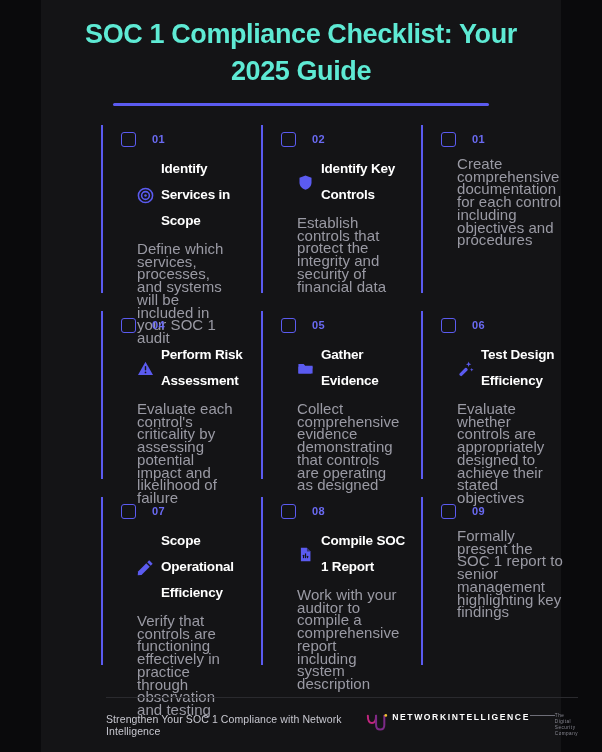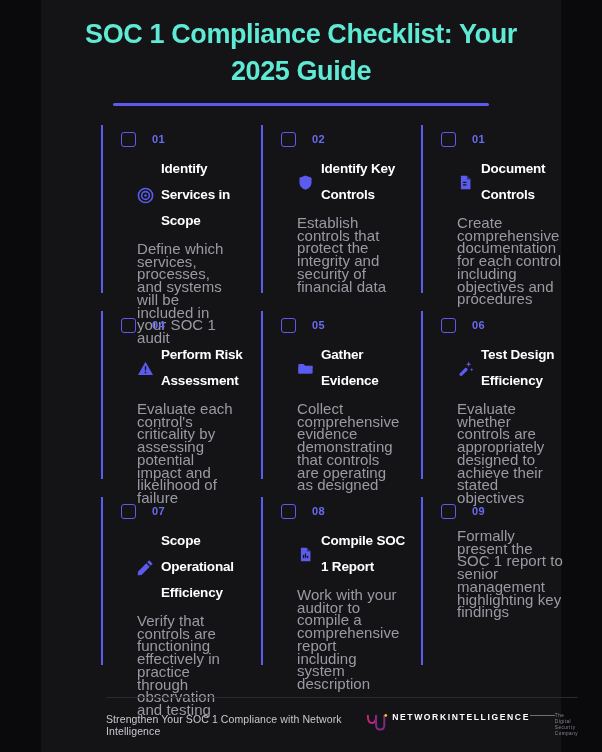--- a/index.html
+++ b/index.html
@@ -206,31 +206,20 @@
               </svg>
             </span>
             <span class="card-title">Identify Key Controls</span>
           </div>
           <div class="card-desc">Establish controls that protect the integrity and security of financial data</div>
         </div>
         <div class="card wide">
           <div class="card-topline">
             <span class="checkbox"></span>
             <span class="step-num">01</span>
-          </div>
-          <div class="card-head">
-            <span class="card-icon">
-              <svg viewBox="0 0 24 24">
-                <path d="M5.5 2.5 H14 L19 7.6 V21.5 H5.5 Z" fill="#5b5bf0"></path>
-                <path d="M14 2.5 V7.6 H19" fill="#141416" opacity="0.55"></path>
-                <rect x="8.2" y="11" width="5.4" height="1.6" rx="0.8" fill="#141416"></rect>
-                <rect x="8.2" y="14.6" width="5.4" height="1.6" rx="0.8" fill="#141416"></rect>
-              </svg>
-            </span>
-            <span class="card-title">Document Controls</span>
           </div>
           <div class="card-desc">Create comprehensive documentation for each control including objectives and procedures</div>
         </div>
         <div class="card">
           <div class="card-topline">
             <span class="checkbox"></span>
             <span class="step-num">04</span>
           </div>
           <div class="card-head">
             <span class="card-icon">

